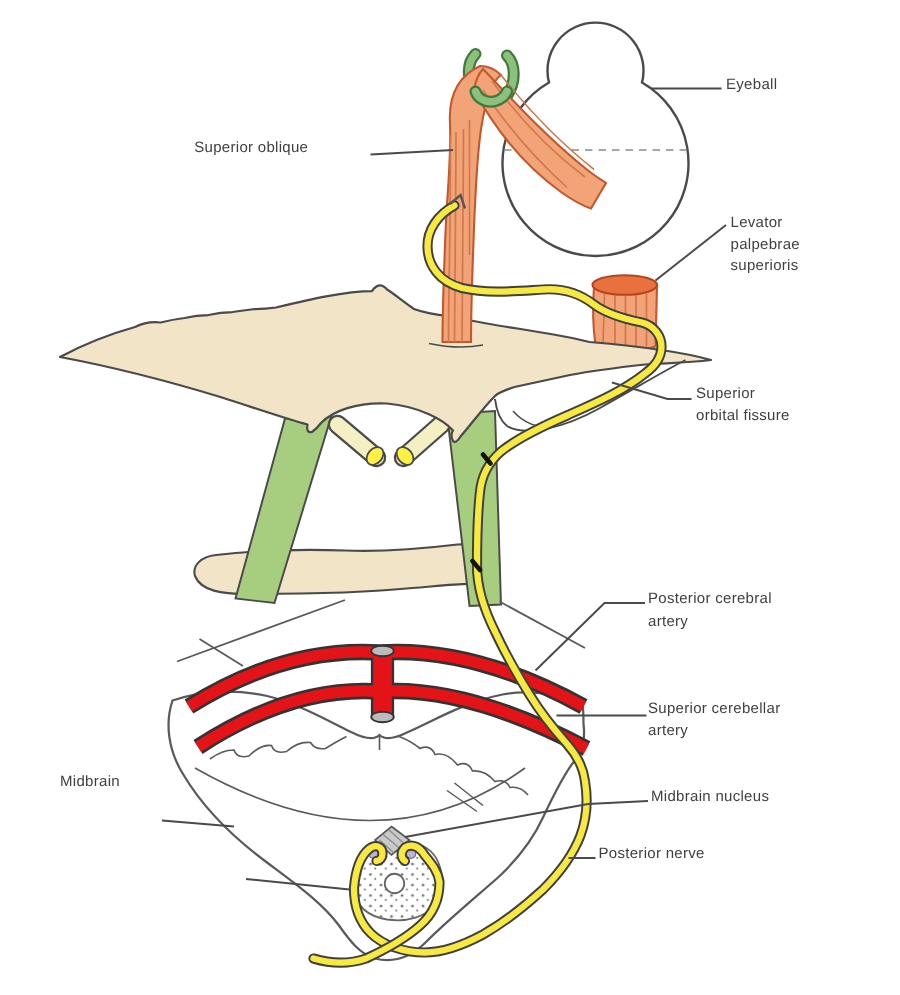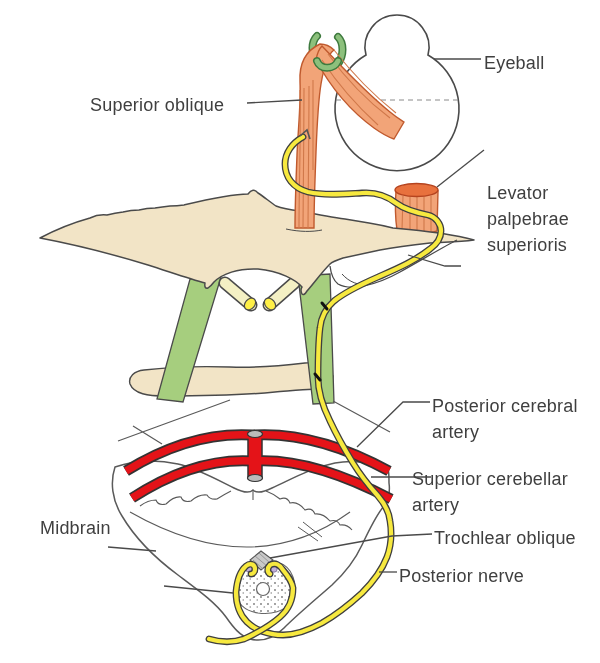--- a/index.html
+++ b/index.html
@@ -1,21 +1,21 @@
 <!DOCTYPE html>
 <html><head>
 <meta charset="utf-8">
 <style>
   html,body{margin:0;padding:0;background:#ffffff;}
   #stage{position:relative;width:600px;height:663px;background:#ffffff;overflow:hidden;
          font-family:"Liberation Sans", sans-serif;}
   svg{position:absolute;left:0;top:0;}
-  .lbl{position:absolute;font-size:18px;line-height:1.45;color:#3f3f3f;
+  .lbl{position:absolute;font-size:10px;line-height:1.45;color:#3f3f3f;
        white-space:pre-line;letter-spacing:.2px;}
-  .lbl.r{text-align:left;}
+  .lbl.r{text-align:center;}
   .lbl.c{text-align:center;}
 </style>
 </head>
 <body>
 
 <div id="stage">
 
 <svg width="600" height="663" viewBox="0 0 600 663">
   <defs>
     <pattern id="stip" width="7" height="7" patternUnits="userSpaceOnUse">
@@ -248,24 +248,26 @@
     <path d="M 431,477 L 371,477"></path>
     <path d="M 432,534 L 392,536 L 270,558"></path>
     <path d="M 397,572 L 379,572"></path>
     <path d="M 108,547 L 156,551"></path>
     <path d="M 164,586 L 233,593"></path>
   </g>
 </svg>
 
 <div class="lbl" style="left:484px;top:50px;">Eyeball</div>
 <div class="lbl r" style="left:90px;top:92px;width:155px;">Superior oblique</div>
-<div class="lbl" style="left:487px;top:142px;margin-top:38px;">Levator
+<div class="lbl" style="left:487px;top:142px;">Levator
 palpebrae
 superioris</div>
+<div class="lbl" style="left:464px;top:256px;">Superior
+orbital fissure</div>
 <div class="lbl" style="left:432px;top:393px;">Posterior cerebral
 artery</div>
-<div class="lbl" style="left:412px;top:466px;">Superior cerebellar
+<div class="lbl" style="left:432px;top:466px;">Superior cerebellar
 artery</div>
-<div class="lbl" style="left:434px;top:525px;">Trochlear oblique</div>
+<div class="lbl" style="left:434px;top:525px;">Midbrain nucleus</div>
 <div class="lbl" style="left:399px;top:563px;">Posterior nerve</div>
 <div class="lbl" style="left:40px;top:515px;">Midbrain</div>
 
 </div>
 
 </body></html>

